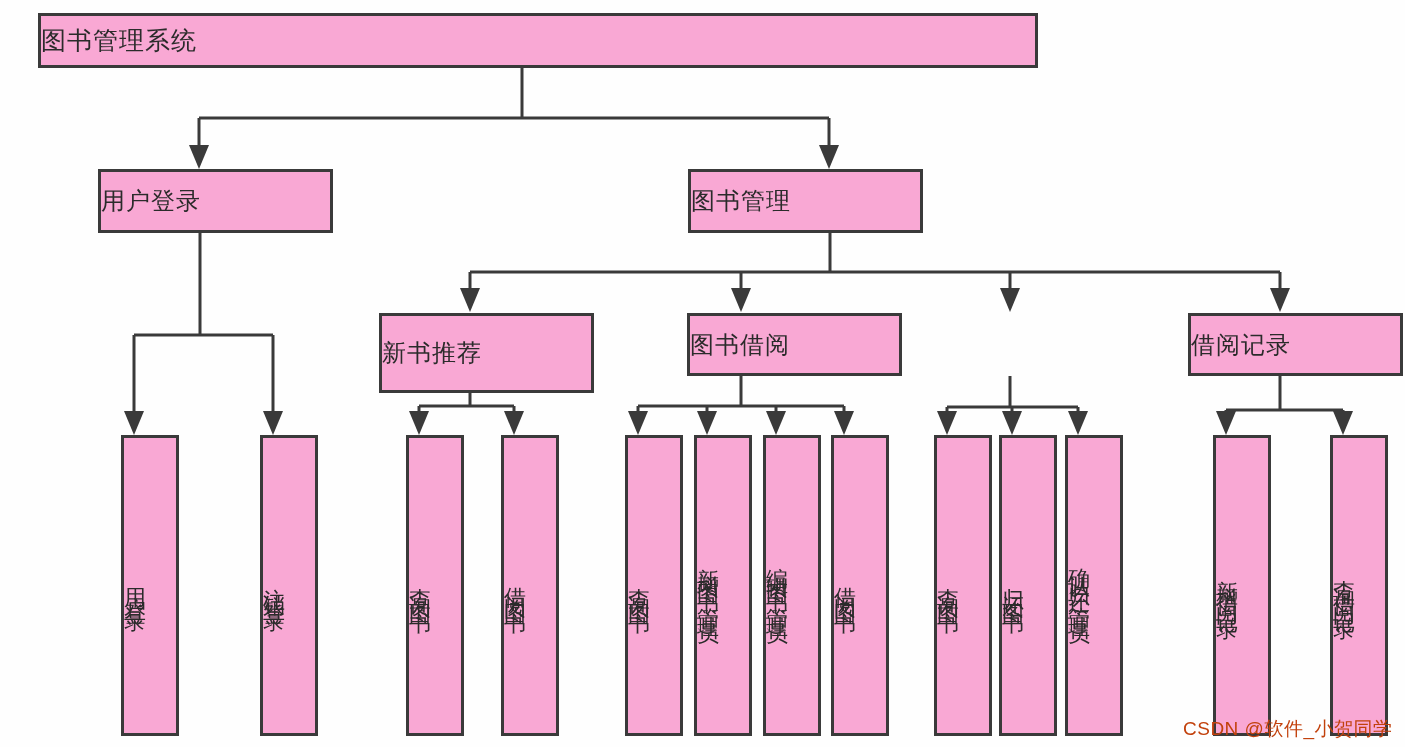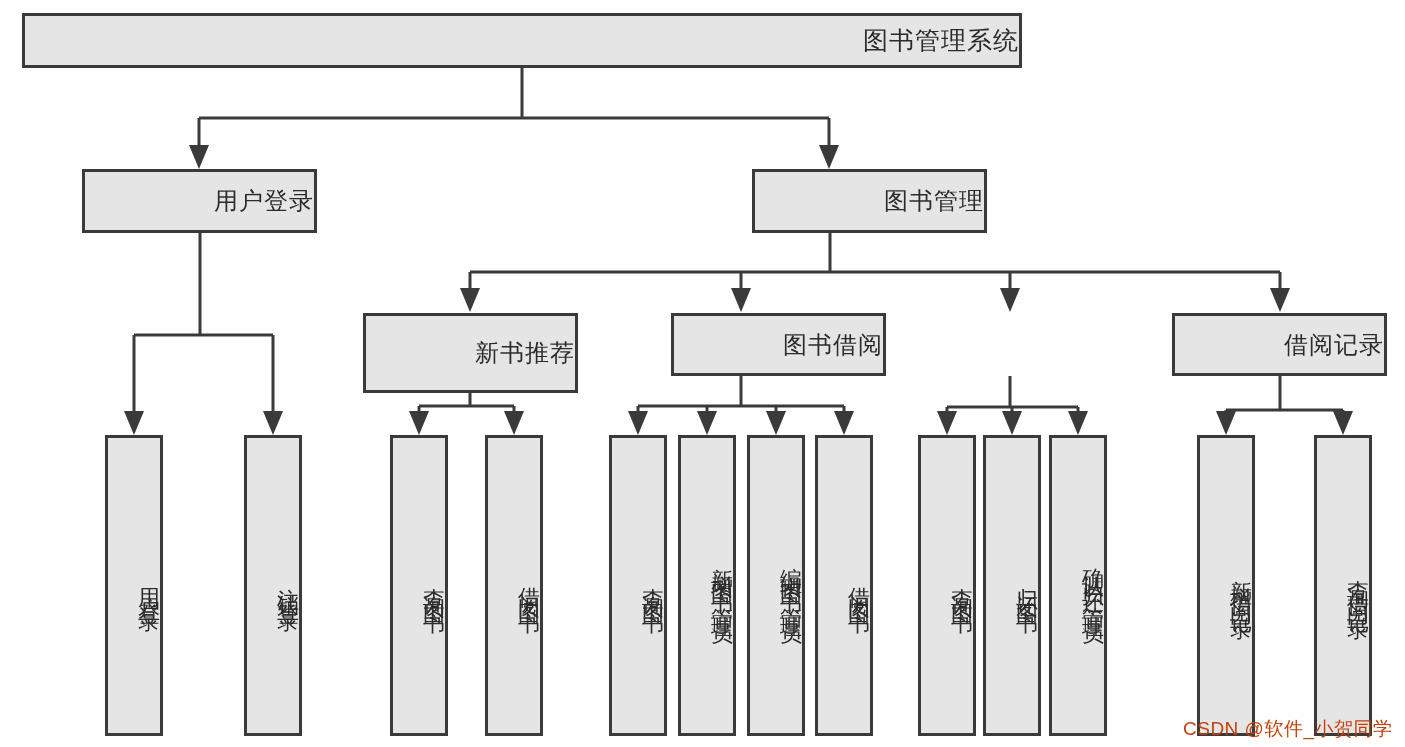--- a/index.html
+++ b/index.html
@@ -19,25 +19,26 @@
     position: absolute;
     left: 0;
     top: 0;
     width: 1405px;
     height: 747px;
   }
   .box {
     position: absolute;
     box-sizing: border-box;
     border: 3px solid #3a3a3a;
-    background: #e5e5e5;
+    background: #f9a8d4;
     display: flex;
     align-items: center;
-    justify-content: flex-end;
+    justify-content: flex-start;
     color: #2b2b2b;
+    margin-left: 16px;
   }
   .hlabel {
     font-size: 24px;
     letter-spacing: 1px;
     white-space: nowrap;
   }
   .box.root .hlabel {
     font-size: 25px;
   }
   .vbox .vtext {
@@ -110,21 +111,21 @@
     </g>
   </svg>
 
   <div class="box root" style="left:22px; top:13px; width:1000px; height:55px;">
     <span class="hlabel">图书管理系统</span>
   </div>
 
   <div class="box" style="left:82px; top:169px; width:235px; height:64px;">
     <span class="hlabel">用户登录</span>
   </div>
-  <div class="box" style="left:752px; top:169px; width:235px; height:64px;padding-left:46px;">
+  <div class="box" style="left:672px; top:169px; width:235px; height:64px;">
     <span class="hlabel">图书管理</span>
   </div>
 
   <div class="box" style="left:363px; top:313px; width:215px; height:80px;">
     <span class="hlabel">新书推荐</span>
   </div>
   <div class="box" style="left:671px; top:313px; width:215px; height:63px;">
     <span class="hlabel">图书借阅</span>
   </div>
   <div class="box" style="left:1172px; top:313px; width:215px; height:63px;">

